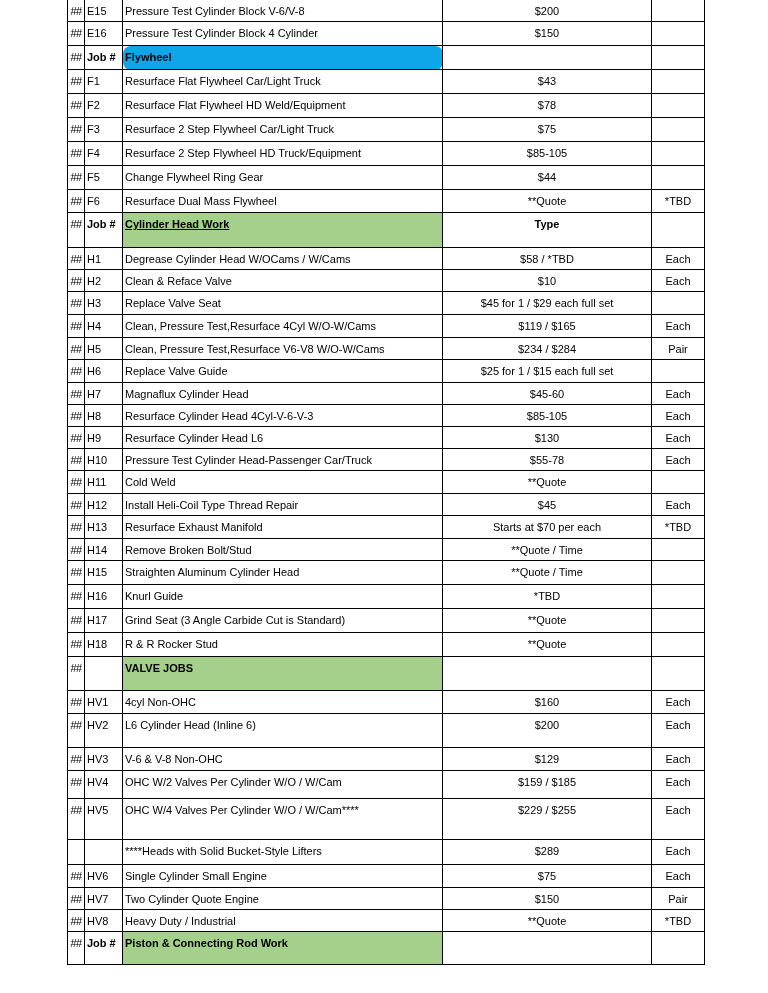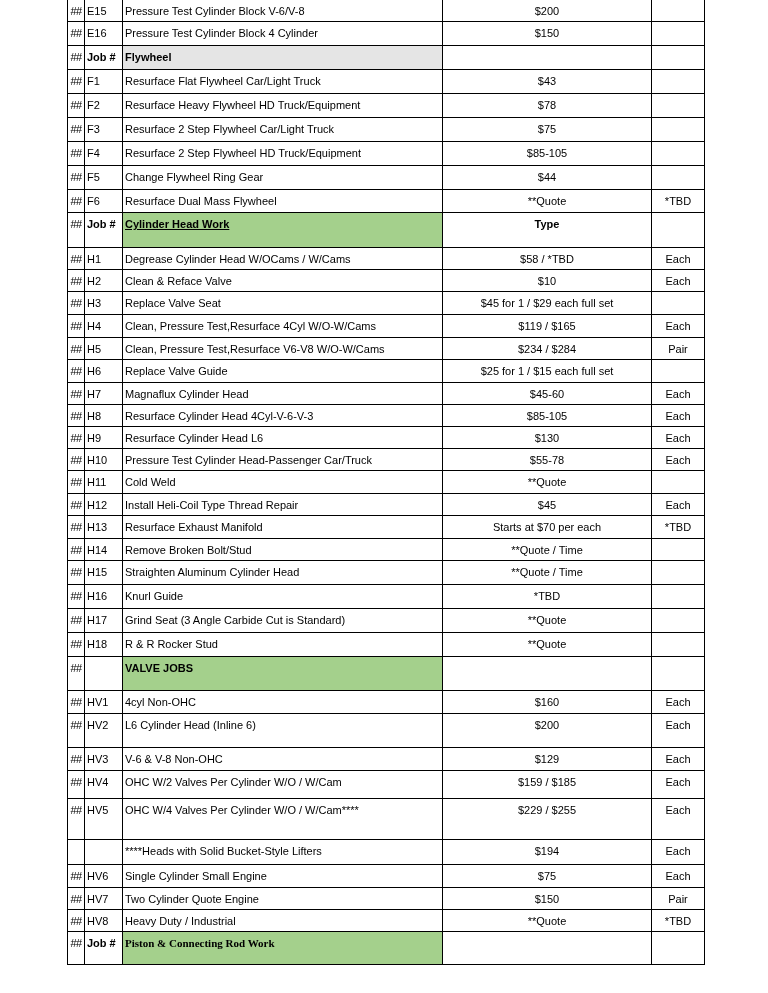--- a/index.html
+++ b/index.html
@@ -68,35 +68,35 @@
         <tr style="height: 24px;">
           <td class="col-overflow">##</td>
           <td class="col-code">E16</td>
           <td class="col-desc">Pressure Test Cylinder Block 4 Cylinder</td>
           <td class="col-price">$150</td>
           <td class="col-unit"></td>
         </tr>
         <tr style="height: 24px;">
           <td class="col-overflow">##</td>
           <td class="col-code bold">Job #</td>
-          <td class="col-desc bold" style="background: #e5e5e5;">Flywheel</td>
+          <td class="col-desc bold" style="background: #0ea5e9; border-radius: 8px;">Flywheel</td>
           <td class="col-price"></td>
           <td class="col-unit"></td>
         </tr>
         <tr style="height: 24px;">
           <td class="col-overflow">##</td>
           <td class="col-code">F1</td>
           <td class="col-desc">Resurface Flat Flywheel Car/Light Truck</td>
           <td class="col-price">$43</td>
           <td class="col-unit"></td>
         </tr>
         <tr style="height: 24px;">
           <td class="col-overflow">##</td>
           <td class="col-code">F2</td>
-          <td class="col-desc">Resurface Heavy Flywheel HD Truck/Equipment</td>
+          <td class="col-desc">Resurface Flat Flywheel HD Weld/Equipment</td>
           <td class="col-price">$78</td>
           <td class="col-unit"></td>
         </tr>
         <tr style="height: 24px;">
           <td class="col-overflow">##</td>
           <td class="col-code">F3</td>
           <td class="col-desc">Resurface 2 Step Flywheel Car/Light Truck</td>
           <td class="col-price">$75</td>
           <td class="col-unit"></td>
         </tr>
@@ -293,21 +293,21 @@
           <td class="col-overflow">##</td>
           <td class="col-code">HV5</td>
           <td class="col-desc">OHC W/4 Valves Per Cylinder W/O / W/Cam****</td>
           <td class="col-price">$229 / $255</td>
           <td class="col-unit">Each</td>
         </tr>
         <tr style="height: 25px;">
           <td class="col-overflow"></td>
           <td class="col-code"></td>
           <td class="col-desc">****Heads with Solid Bucket-Style Lifters</td>
-          <td class="col-price">$194</td>
+          <td class="col-price">$289</td>
           <td class="col-unit">Each</td>
         </tr>
         <tr style="height: 23px;">
           <td class="col-overflow">##</td>
           <td class="col-code">HV6</td>
           <td class="col-desc">Single Cylinder Small Engine</td>
           <td class="col-price">$75</td>
           <td class="col-unit">Each</td>
         </tr>
         <tr style="height: 22px;">
@@ -320,19 +320,19 @@
         <tr style="height: 22px;">
           <td class="col-overflow">##</td>
           <td class="col-code">HV8</td>
           <td class="col-desc">Heavy Duty / Industrial</td>
           <td class="col-price">**Quote</td>
           <td class="col-unit">*TBD</td>
         </tr>
         <tr style="height: 33px;">
           <td class="col-overflow">##</td>
           <td class="col-code bold">Job #</td>
-          <td class="col-desc bold" style="background: rgb(164, 208, 140); font-family: Liberation Serif, serif;">Piston &amp; Connecting Rod Work</td>
+          <td class="col-desc bold" style="background: rgb(164, 208, 140);">Piston &amp; Connecting Rod Work</td>
           <td class="col-price"></td>
           <td class="col-unit"></td>
         </tr>
       </tbody>
   </table>
 </div>
 
 </body></html>

